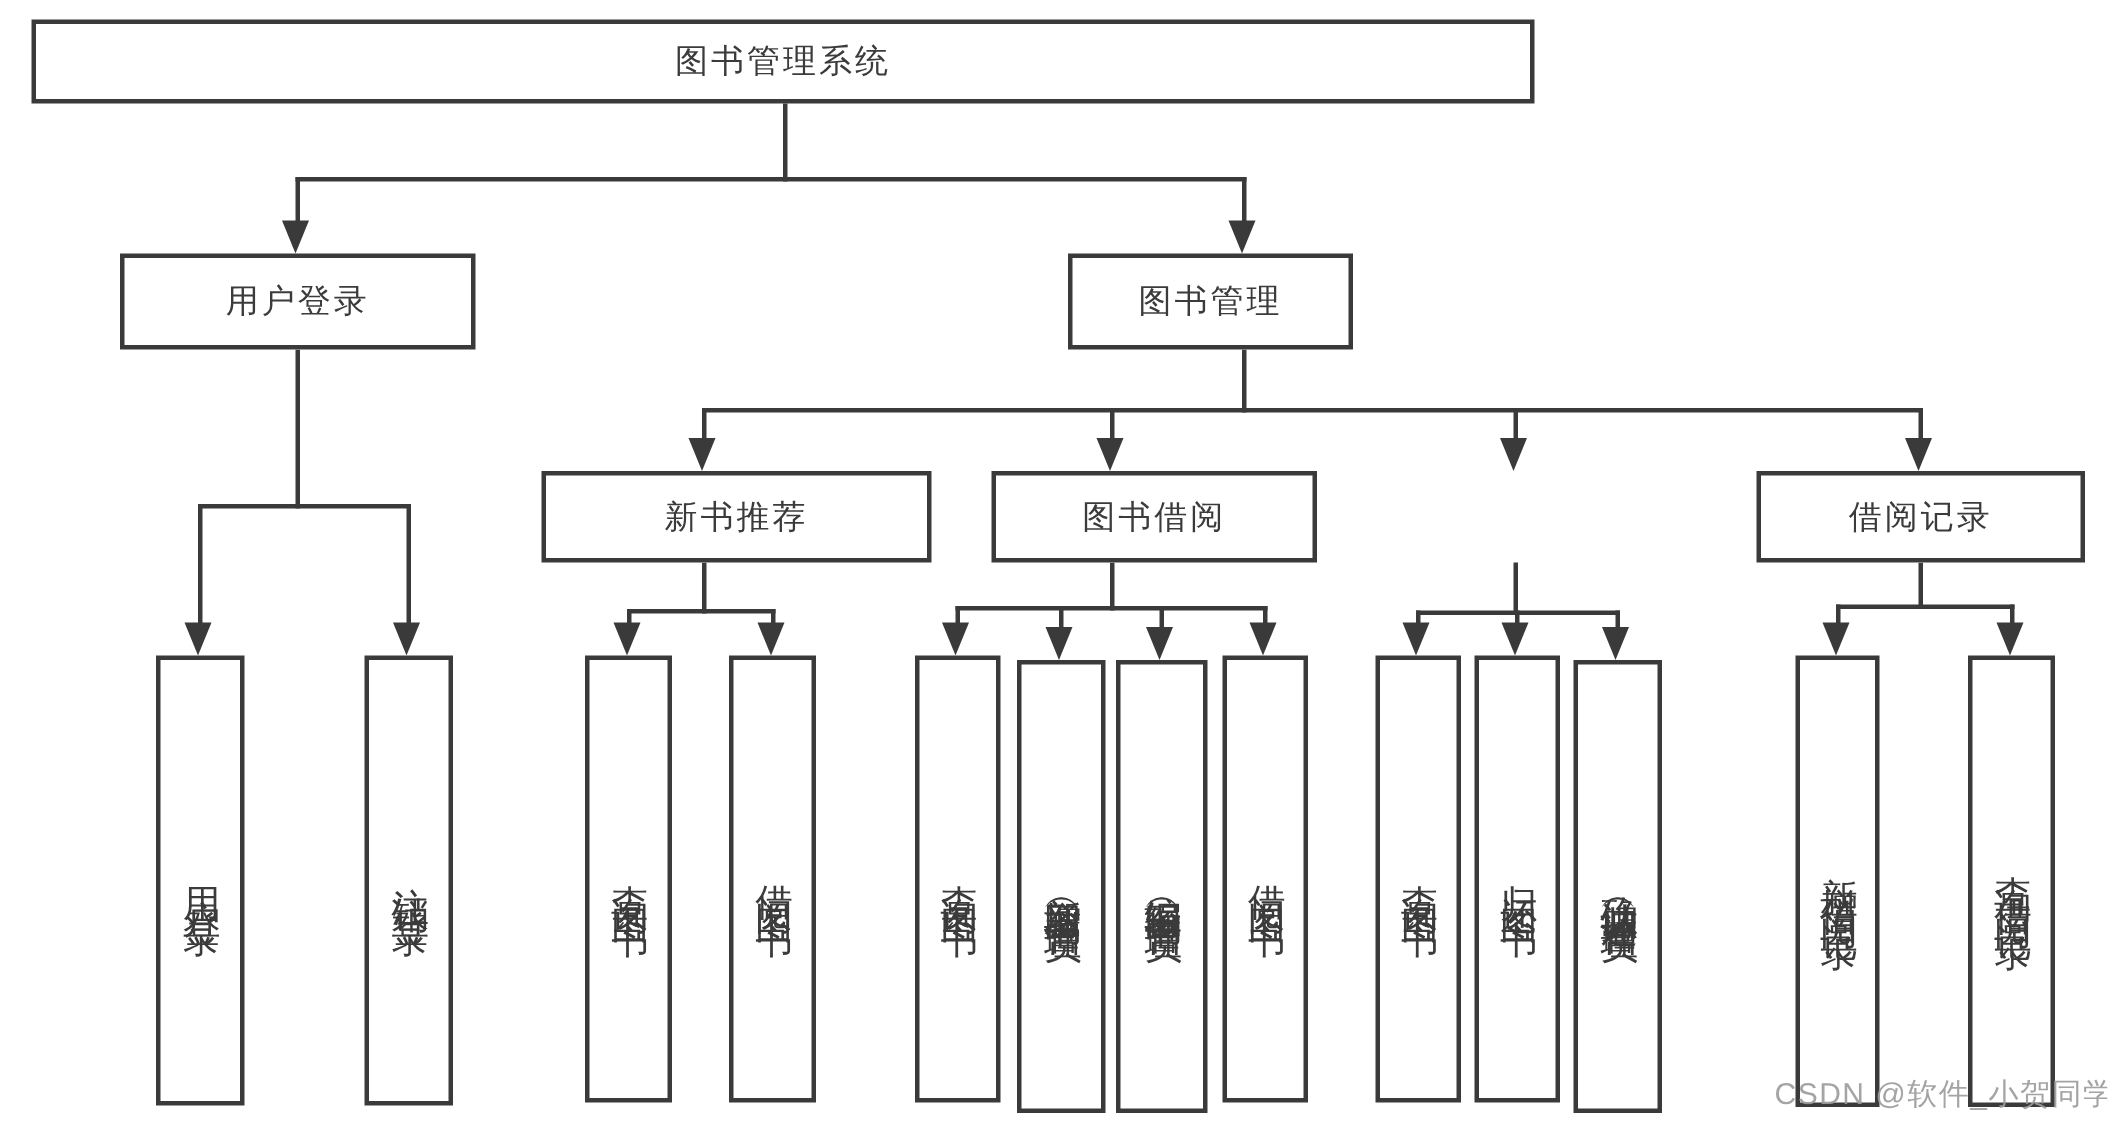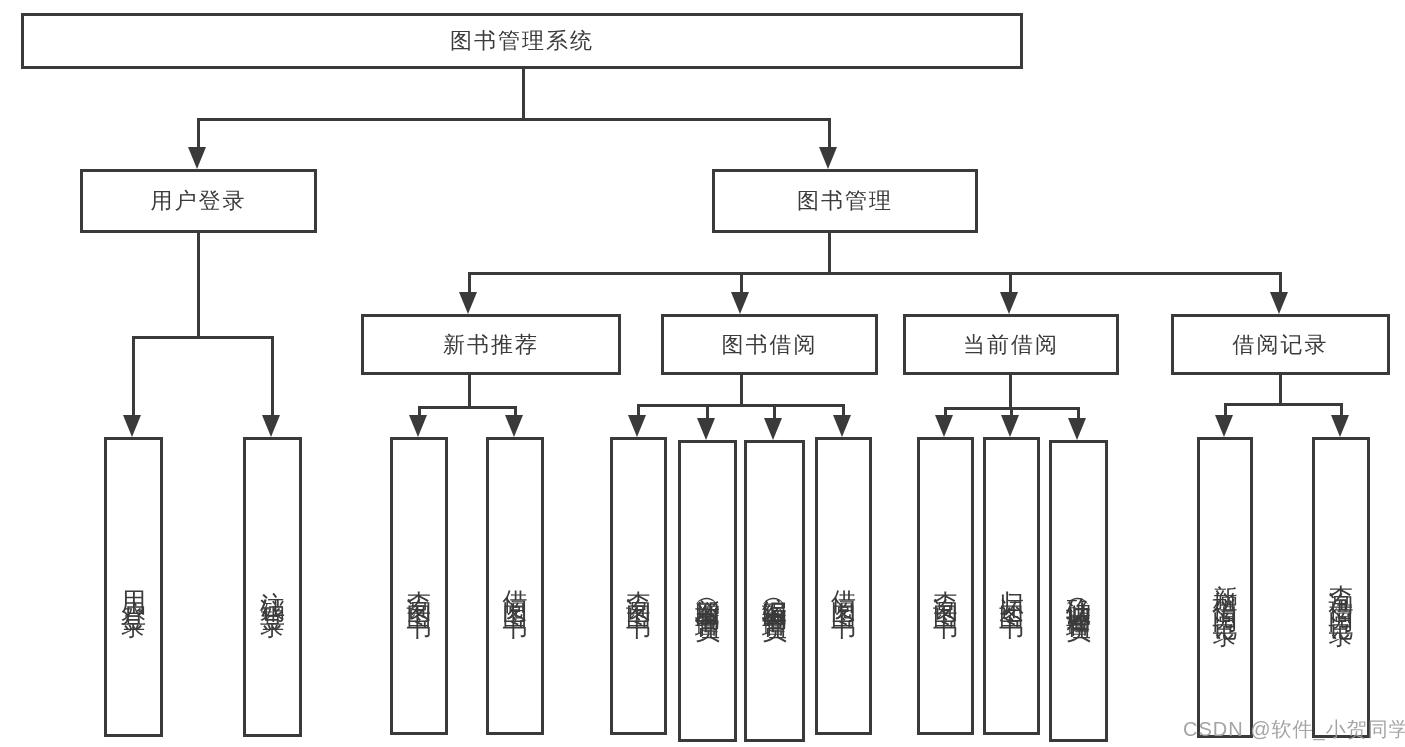--- a/index.html
+++ b/index.html
@@ -98,32 +98,29 @@
       <div class="arrow" style="left: 1331px; top: 415px;"></div>
     </div>
 
   <div class="box hbox" style="left:21px;top:13px;width:1002px;height:56px">
     <span>图书管理系统</span>
   </div>
 
   <div class="box hbox" style="left:80px;top:169px;width:237px;height:64px">
     <span>用户登录</span>
   </div>
-  <div class="box hbox" style="left:712px;top:169px;width:266px;height:64px">
+  <div class="box hbox" style="left:712px;top:169px;width:190px;height:64px">
     <span>图书管理</span>
   </div>
 
   <div class="box hbox" style="left:361px;top:314px;width:260px;height:61px">
     <span>新书推荐</span>
   </div>
   <div class="box hbox" style="left:661px;top:314px;width:217px;height:61px">
     <span>图书借阅</span>
-  </div>
-  <div class="box hbox" style="left:903px;top:314px;width:216px;height:61px">
-    <span>当前借阅</span>
   </div>
   <div class="box hbox" style="left:1171px;top:314px;width:219px;height:61px">
     <span>借阅记录</span>
   </div>
 
   <div class="box vbox" style="left:104px;top:437px;width:59px;height:300px">
     <span>用户登录</span>
   </div>
   <div class="box vbox" style="left:243px;top:437px;width:59px;height:300px">
     <span>注销登录</span>

